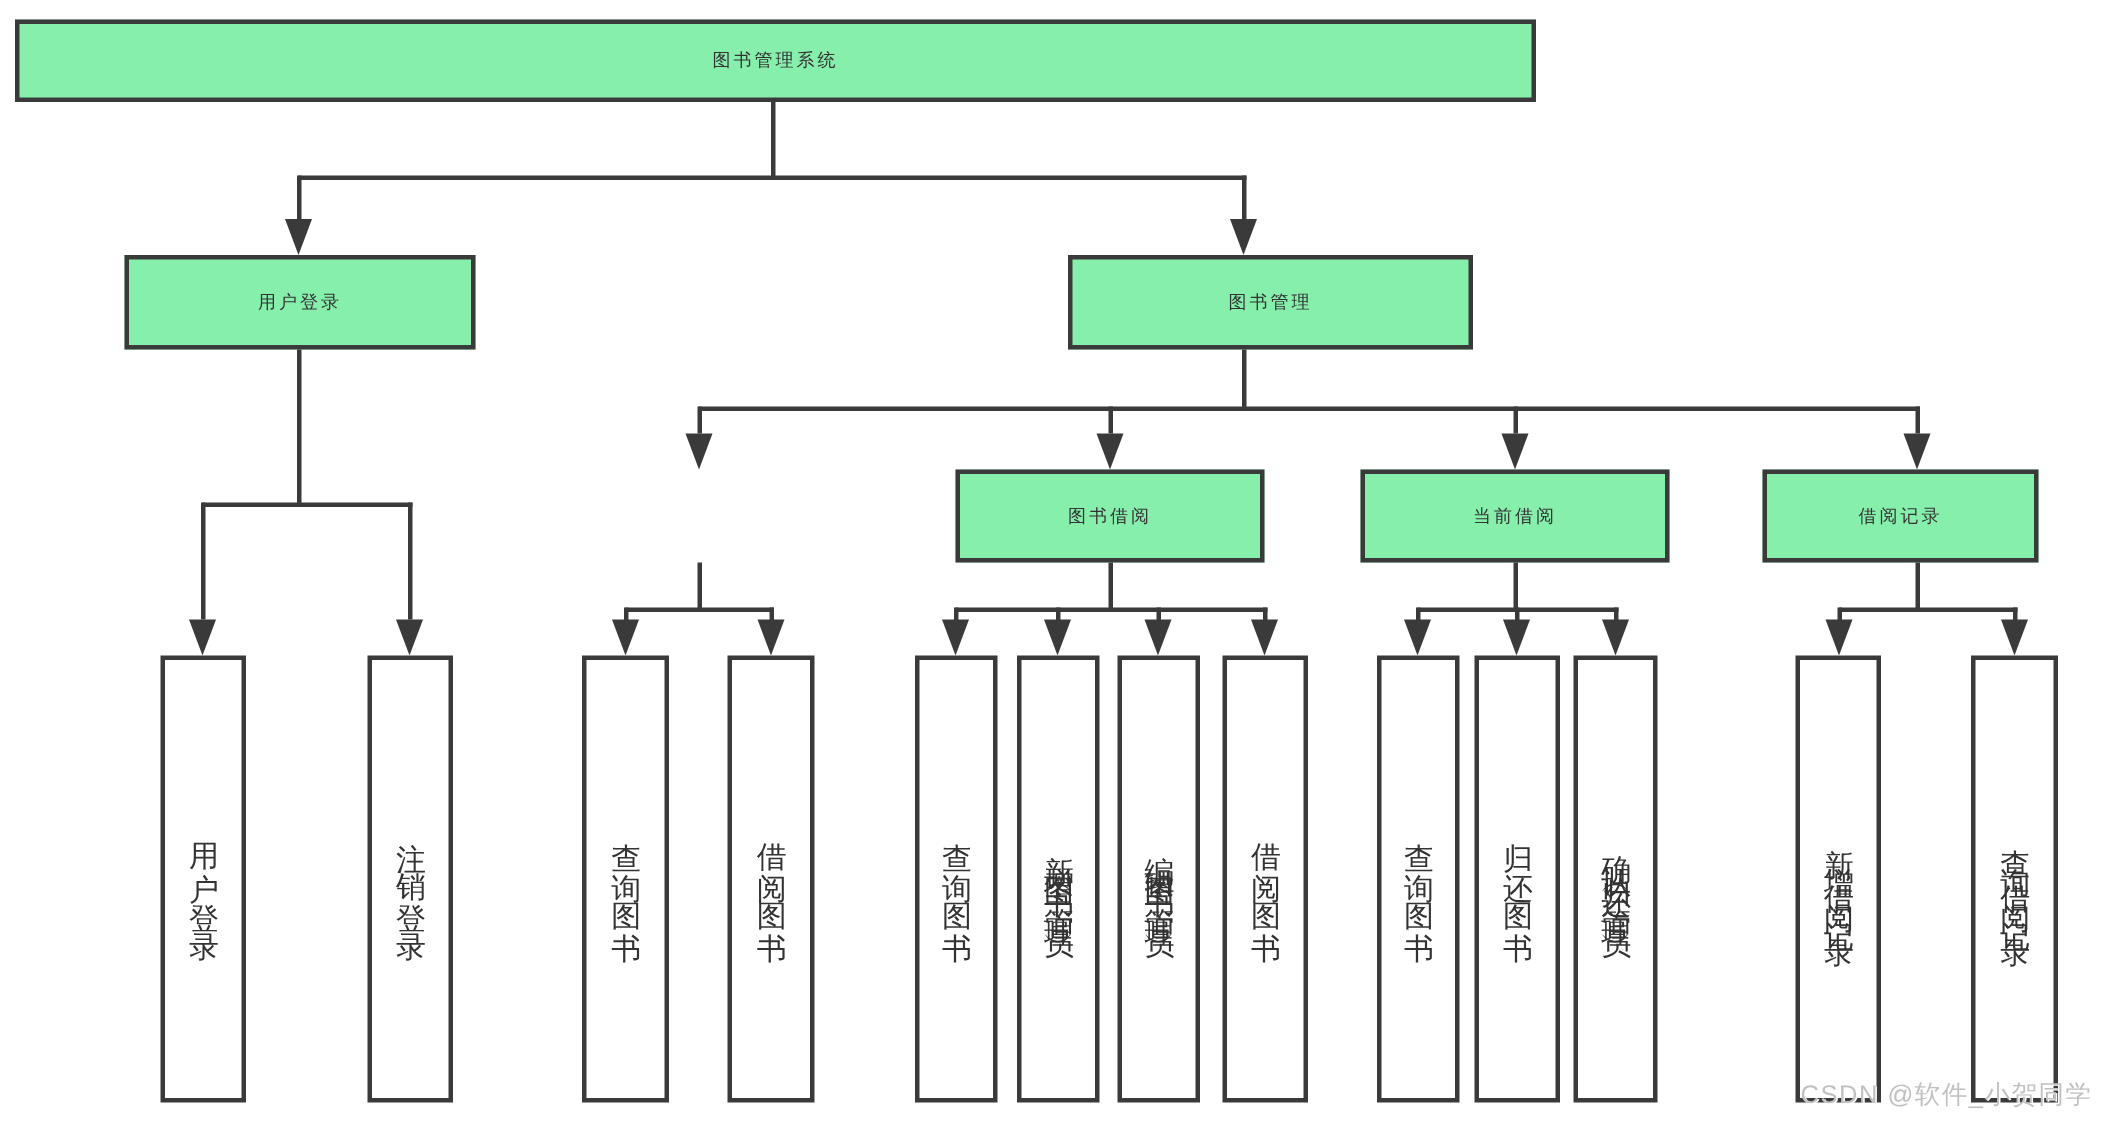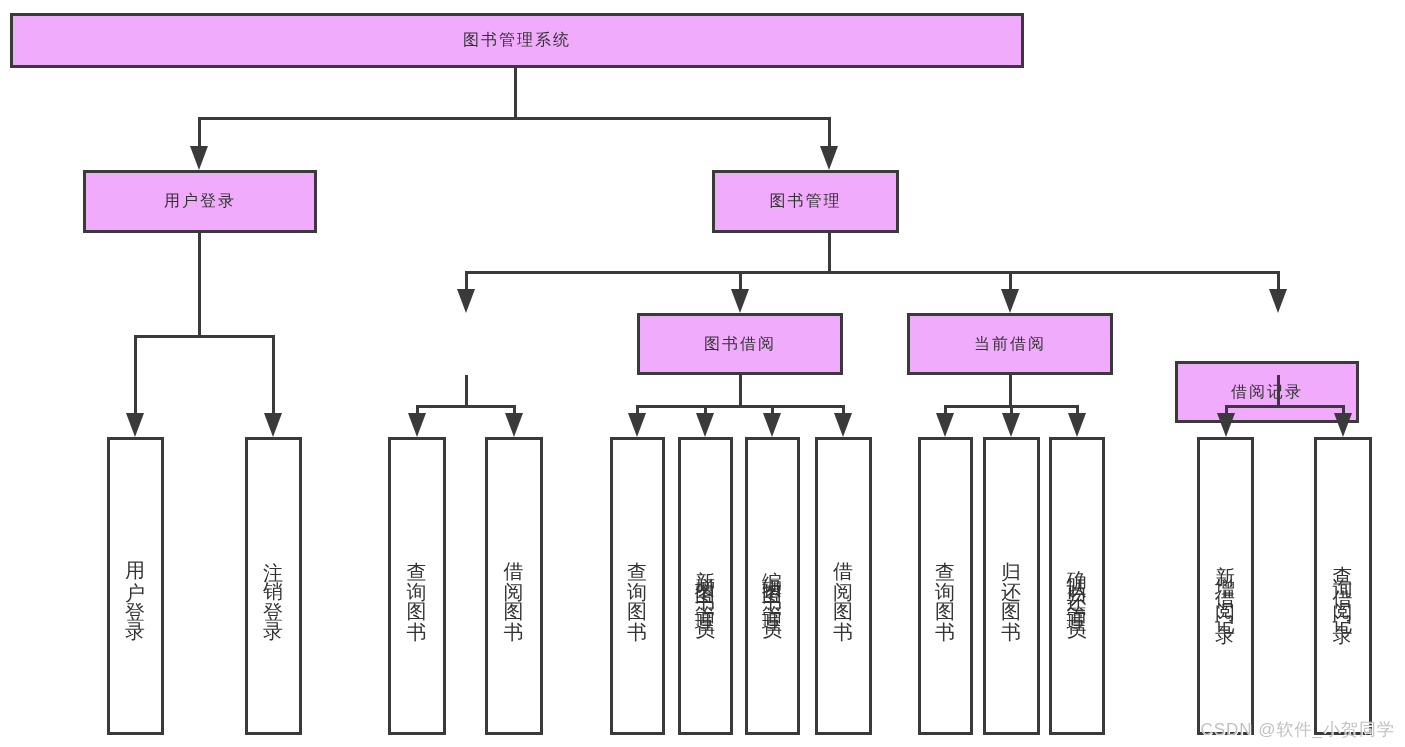--- a/index.html
+++ b/index.html
@@ -5,22 +5,22 @@
   :root{
     --line:#3a3a3a; --text:#333333; --watermark:#c1c1c1; --background:#ffffff;
   }
   html,body{margin:0;padding:0;background:var(--background);}
   #stage{
     position:relative;width:1405px;height:747px;background:var(--background);
     font-family:"Liberation Sans", sans-serif;overflow:hidden;
   }
   .box{
     position:absolute;box-sizing:border-box;border:3px solid var(--line);
-    background:#f0abfc;display:flex;align-items:center;justify-content:center;
-    font-size:16px;color:var(--text);letter-spacing:2px;white-space:nowrap;
+    background:#86efac;display:flex;align-items:center;justify-content:center;
+    font-size:12px;color:var(--text);letter-spacing:2px;white-space:nowrap;
   }
   .vbox{
     position:absolute;box-sizing:border-box;border:3px solid var(--line);
     background:#fff;display:flex;align-items:center;justify-content:center;
   }
   .vtext{
     writing-mode:vertical-rl;text-orientation:mixed;line-height:1;
     font-size:20px;color:var(--text);
   }
   .h{position:absolute;height:3px;background:var(--line);}
@@ -47,21 +47,21 @@
   <div class="v" style="left:514px;top:68px;height:50px;"></div>
   <div class="h" style="left:199px;top:117px;width:632px;"></div>
   <div class="v" style="left:198px;top:117px;height:29px;"></div>
   <div class="arrow" style="left:190px;top:146px;"></div>
   <div class="v" style="left:828px;top:117px;height:29px;"></div>
   <div class="arrow" style="left:820px;top:146px;"></div>
 
   <div class="box" style="left:83px;top:170px;width:234px;height:63px;">
     <span>用户登录</span>
   </div>
-  <div class="box" style="left:712px;top:170px;width:187px;height:63px;">
+  <div class="box" style="left:712px;top:170px;width:270px;height:63px;">
     <span>图书管理</span>
   </div>
 
   <div class="v" style="left:198px;top:233px;height:103px;"></div>
   <div class="h" style="left:135px;top:335px;width:140px;"></div>
   <div class="v" style="left:134px;top:335px;height:78px;"></div>
   <div class="arrow" style="left:126px;top:413px;"></div>
   <div class="v" style="left:272px;top:335px;height:78px;"></div>
   <div class="arrow" style="left:264px;top:413px;"></div>
 
@@ -75,21 +75,21 @@
   <div class="arrow" style="left:1001px;top:289px;"></div>
   <div class="v" style="left:1277px;top:271px;height:18px;"></div>
   <div class="arrow" style="left:1269px;top:289px;"></div>
 
   <div class="box" style="left:907px;top:313px;width:206px;height:62px;">
     <span>当前借阅</span>
   </div>
   <div class="box" style="left:637px;top:313px;width:206px;height:62px;">
     <span>图书借阅</span>
   </div>
-  <div class="box" style="left:1175px;top:313px;width:184px;height:62px;margin-top:48px;">
+  <div class="box" style="left:1175px;top:313px;width:184px;height:62px;">
     <span>借阅记录</span>
   </div>
 
   <div class="v" style="left:465px;top:375px;height:31px;"></div>
   <div class="h" style="left:417px;top:405px;width:99px;"></div>
   <div class="v" style="left:416px;top:405px;height:10px;"></div>
   <div class="arrow" style="left:408px;top:413px;"></div>
   <div class="v" style="left:513px;top:405px;height:10px;"></div>
   <div class="arrow" style="left:505px;top:413px;"></div>
 

